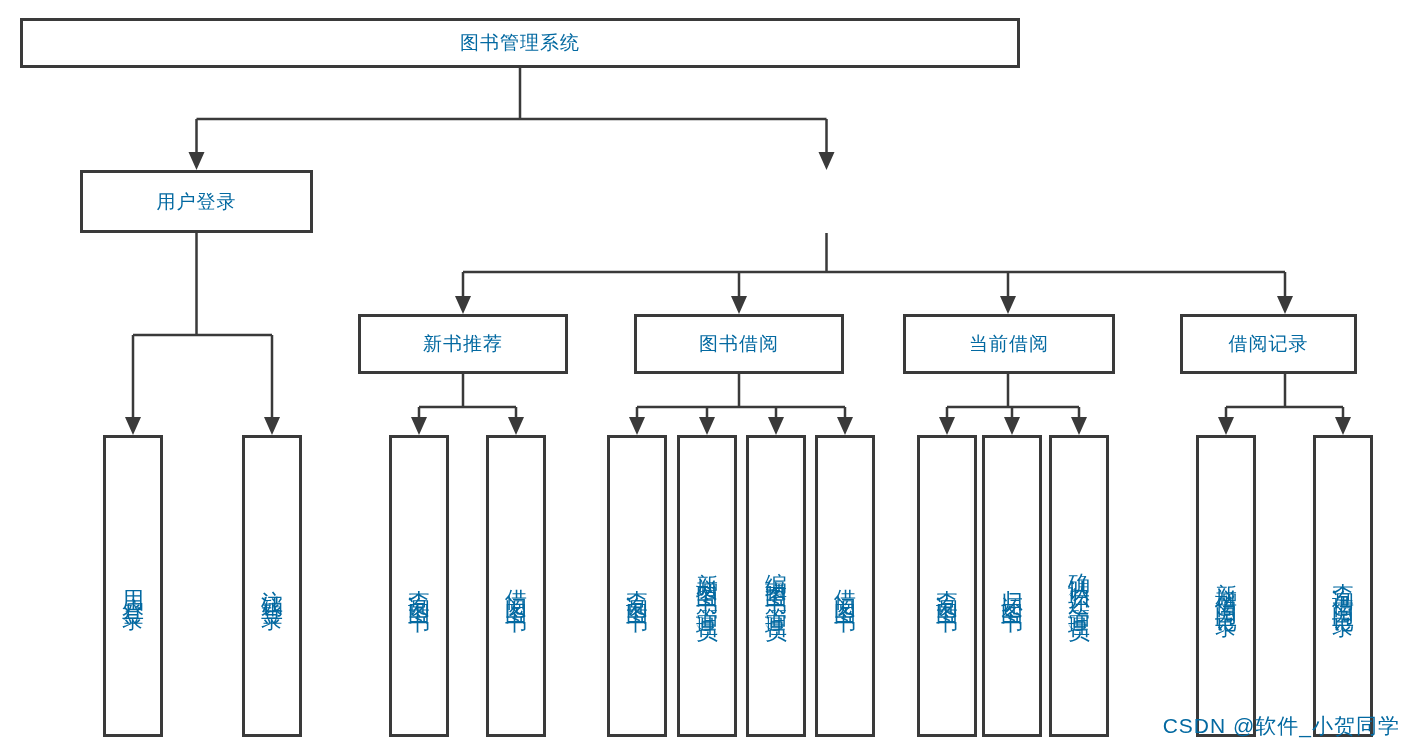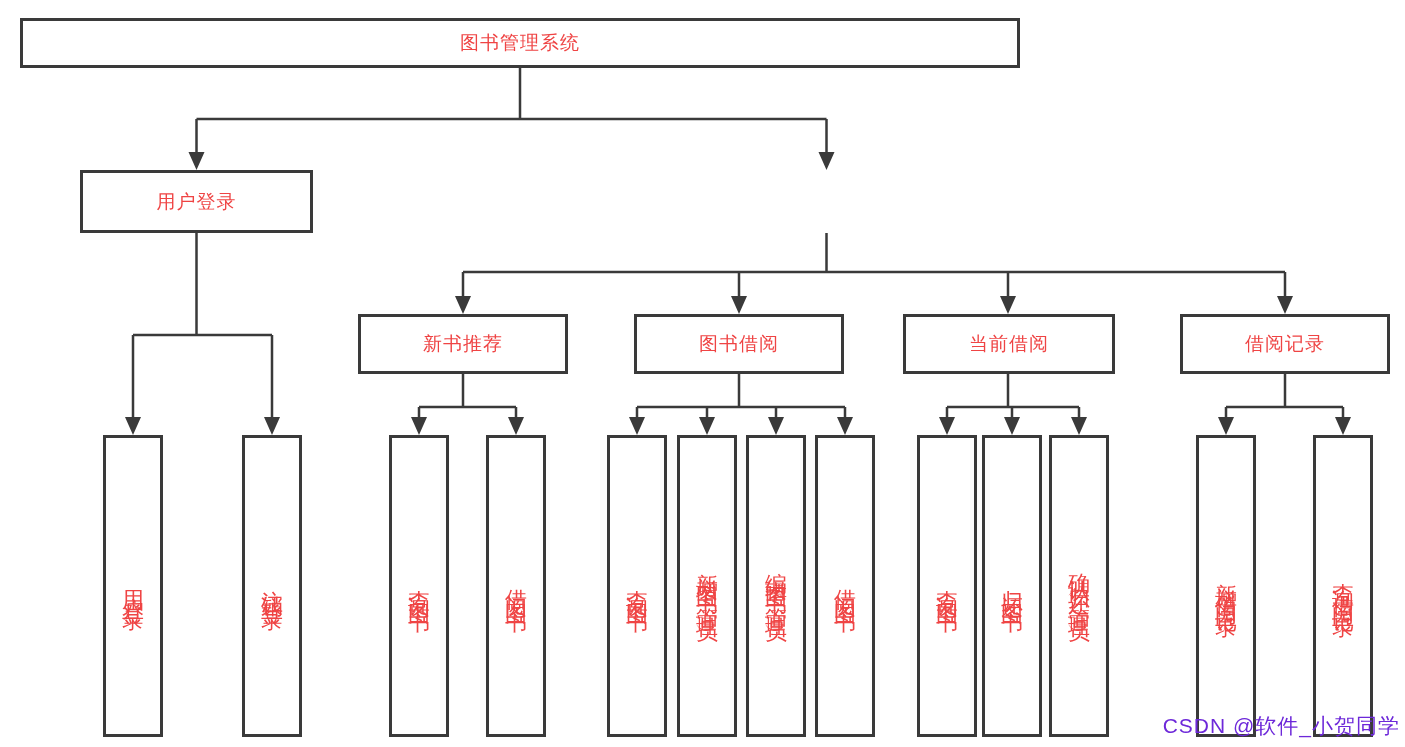--- a/index.html
+++ b/index.html
@@ -11,21 +11,21 @@
     overflow:hidden;
   }
   .box{
     position:absolute;
     border:3px solid #3a3a3a;
     background:#ffffff;
     box-sizing:border-box;
     display:flex;
     align-items:center;
     justify-content:center;
-    color:#ef4444;
+    color:#0369a1;
     z-index:2;
   }
   .box.h span{
     font-size:19px;
     letter-spacing:1px;
     white-space:nowrap;
   }
   .box.v span{
     writing-mode:vertical-rl;
     text-orientation:mixed;
@@ -36,21 +36,21 @@
   #connectors{
     position:absolute;
     left:0;top:0;
     z-index:1;
   }
   #watermark{
     position:absolute;
     right:5px;
     top:712px;
     font-size:21px;
-    color:#6d28d9;
+    color:#0369a1;
     letter-spacing:1px;
     z-index:5;
     white-space:nowrap;
   }
 </style>
 </head>
 <body>
 
 <div id="canvas">
 
@@ -81,21 +81,21 @@
 
   <div class="box h" style="left:358px;top:314px;width:210px;height:60px">
     <span>新书推荐</span>
   </div>
   <div class="box h" style="left:634px;top:314px;width:210px;height:60px">
     <span>图书借阅</span>
   </div>
   <div class="box h" style="left:903px;top:314px;width:212px;height:60px">
     <span>当前借阅</span>
   </div>
-  <div class="box h" style="left:1180px;top:314px;width:210px;height:60px">
+  <div class="box h" style="left:1180px;top:314px;width:177px;height:60px">
     <span>借阅记录</span>
   </div>
 
   <div class="box v" style="left:103px;top:435px;width:60px;height:302px">
     <span>用户登录</span>
   </div>
   <div class="box v" style="left:242px;top:435px;width:60px;height:302px">
     <span>注销登录</span>
   </div>
 

